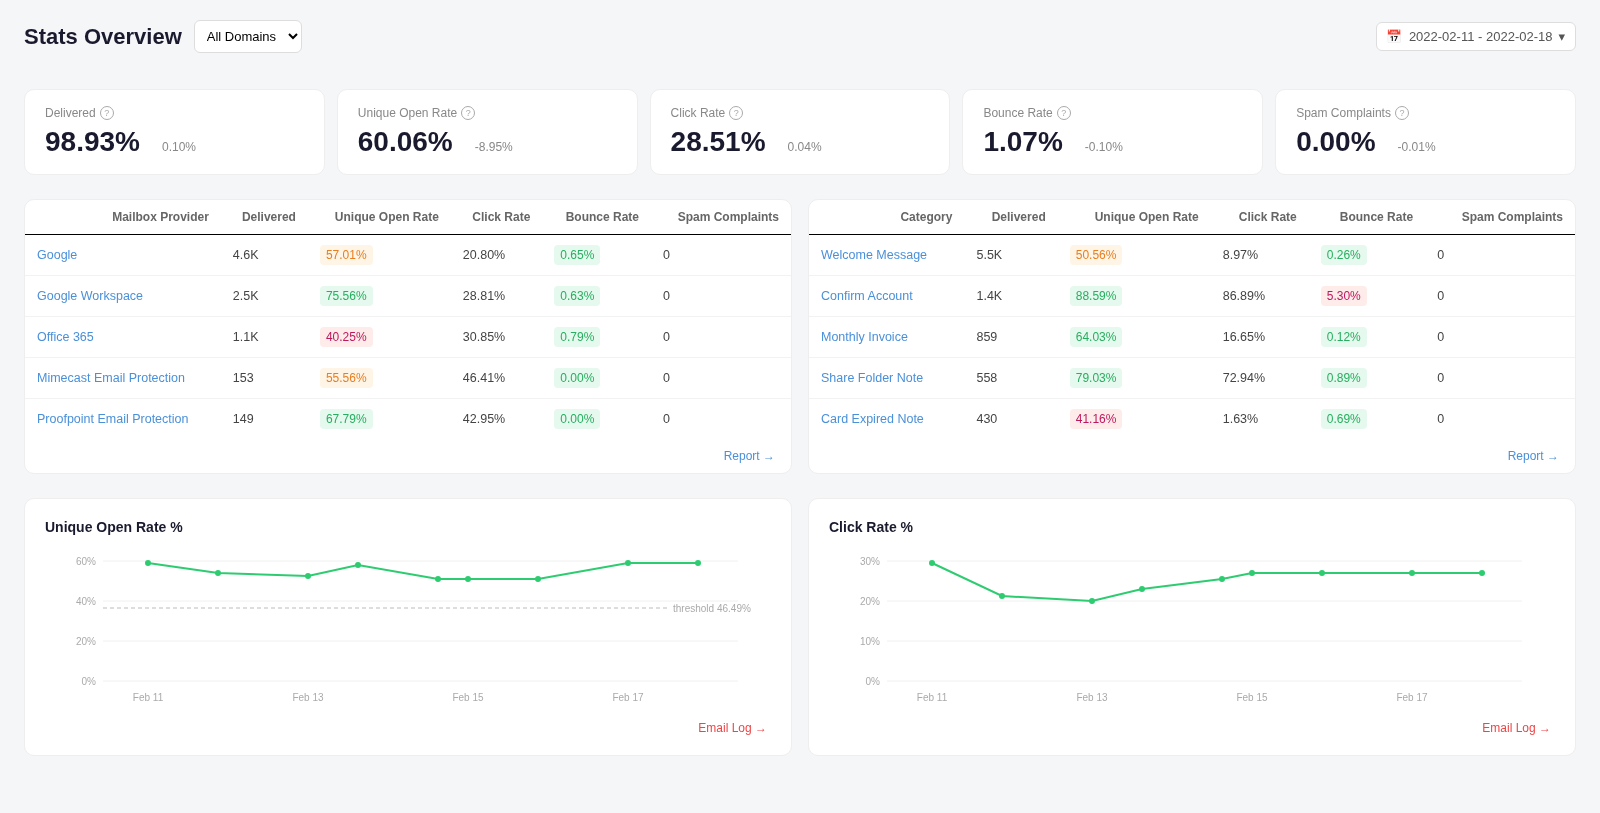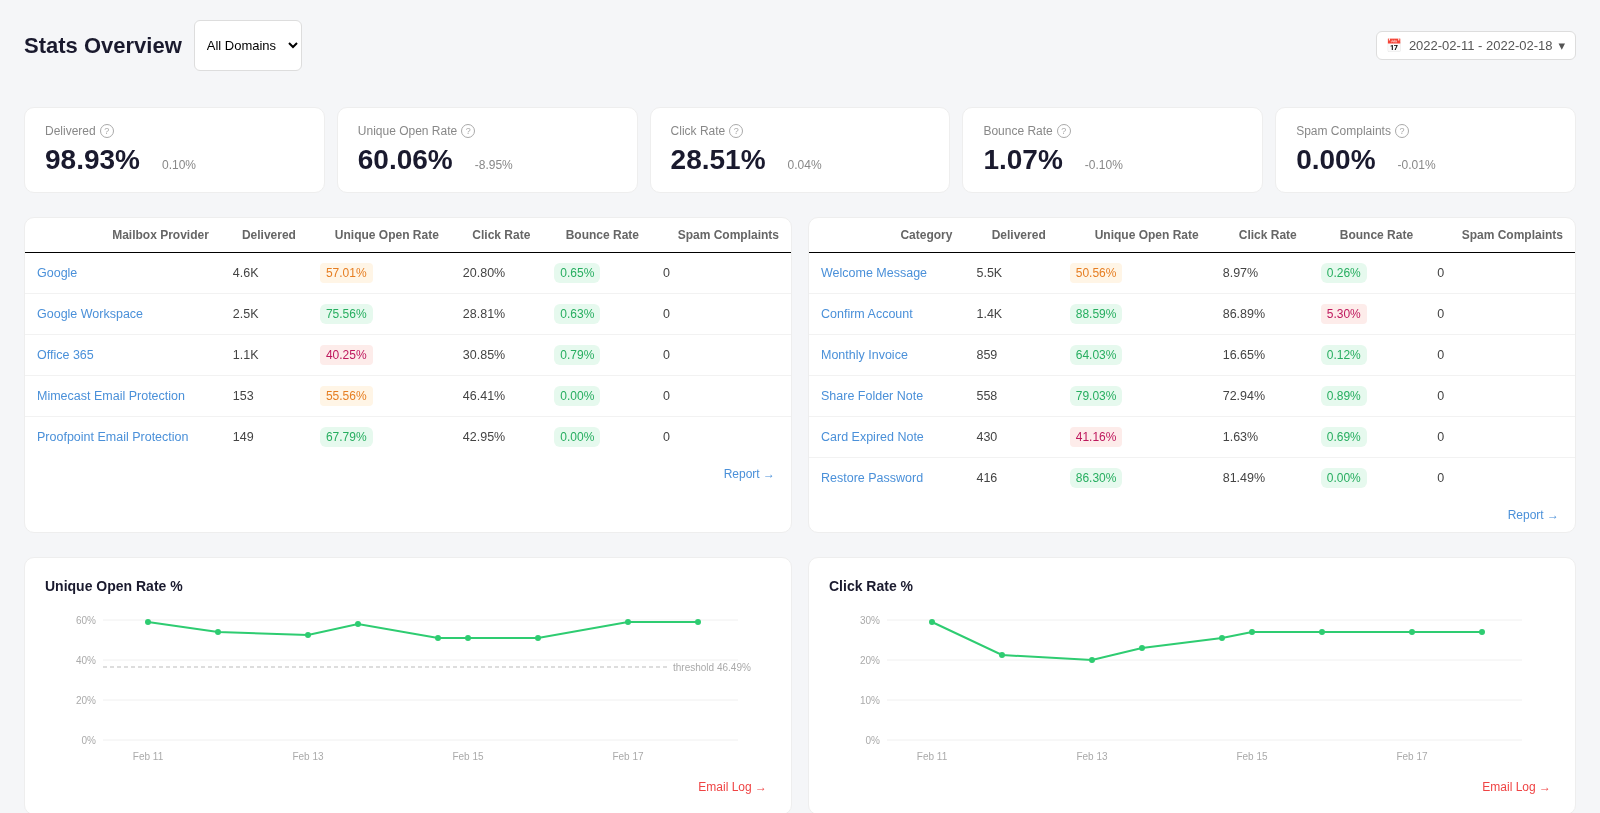--- a/index.html
+++ b/index.html
@@ -3,21 +3,21 @@
   <meta charset="utf-8">
   <style>
     * { box-sizing: border-box; margin: 0; padding: 0; }
     body { font-family: -apple-system, BlinkMacSystemFont, 'Segoe UI', sans-serif; background: #f5f6f8; color: #333; font-size: 13px; }
     .page { padding: 20px 24px; max-width: 1600px; }
     
     
     .header { display: flex; justify-content: space-between; align-items: center; margin-bottom: 36px; }
     .header-left { display: flex; align-items: center; gap: 12px; }
     .page-title { font-size: 22px; font-weight: 700; color: #1a1a2e; }
-    .domain-select { border: 1px solid #ddd; border-radius: 6px; padding: 16px 8px; font-size: 13px; background: #fff; cursor: pointer; }
+    .domain-select { border: 1px solid #ddd; border-radius: 6px; padding: 7px 8px; font-size: 13px; background: #fff; cursor: pointer; }
     .date-range { display: flex; align-items: center; gap: 6px; font-size: 13px; color: #555; border: 1px solid #ddd; border-radius: 6px; padding: 6px 10px; background: #fff; cursor: pointer; }
     .calendar-icon { color: #888; }
 
     
     .summary-cards { display: grid; grid-template-columns: repeat(5, 1fr); gap: 12px; margin-bottom: 24px; }
     .card { background: #fff; border-radius: 10px; padding: 16px 20px; border: 1px solid #eee; }
     .card-label { font-size: 12px; color: #888; display: flex; align-items: center; gap: 4px; margin-bottom: 6px; }
     .card-value-row { display: flex; align-items: baseline; gap: 22px; }
     .card-main { font-size: 28px; font-weight: 700; color: #1a1a2e; }
     .card-delta { font-size: 12px; color: #888; }
@@ -25,21 +25,21 @@
 
     
     .tables-section { display: grid; grid-template-columns: 1fr 1fr; gap: 16px; margin-bottom: 24px; }
     .table-container { background: #fff; border-radius: 10px; border: 1px solid #eee; overflow: hidden; }
     table { width: 100%; border-collapse: collapse; }
     thead th { padding: 10px 12px; font-size: 12px; font-weight: 600; color: #666; text-align: right; border-bottom: 1px solid #000000; }
     tbody td { padding: 10px 12px; font-size: 12.5px; border-bottom: 1px solid #f2f2f2; color: #444; }
     tbody tr:last-child td { border-bottom: none; }
     .link-cell { color: #4a90d9; cursor: pointer; text-decoration: none; }
     .rate-cell { padding: 3px 6px; border-radius: 4px; display: inline-block; font-size: 12px; font-weight: 500; }
-    .rate-green { background: #e6f9ee; color: #27ae60; border-radius: 6px; }
+    .rate-green { background: #e6f9ee; color: #27ae60; }
     .rate-orange { background: #fff5e6; color: #e67e22; }
     .rate-red { background: #fdecea; color: #be185d; }
     .report-link { display: flex; justify-content: flex-end; padding: 10px 16px; color: #4a90d9; font-size: 12px; cursor: pointer; }
 
     
     .charts-section { display: grid; grid-template-columns: 1fr 1fr; gap: 16px; }
     .chart-container { background: #fff; border-radius: 10px; border: 1px solid #eee; padding: 20px; }
     .chart-title { font-size: 14px; font-weight: 600; color: #1a1a2e; margin-bottom: 16px; }
     .chart-area { position: relative; height: 160px; }
     svg.chart { width: 100%; height: 100%; }
@@ -231,28 +231,20 @@
       <td>0</td>
     </tr>
             <tr>
       <td><a class="link-cell">Card Expired Note</a></td>
       <td>430</td>
       <td><span class="rate-cell rate-red">41.16%</span></td>
       <td>1.63%</td>
       <td><span class="rate-cell rate-green">0.69%</span></td>
       <td>0</td>
     </tr>
-            <tr>
-      <td><a class="link-cell">Restore Password</a></td>
-      <td>416</td>
-      <td><span class="rate-cell rate-green">86.30%</span></td>
-      <td>81.49%</td>
-      <td><span class="rate-cell rate-green">0.00%</span></td>
-      <td>0</td>
-    </tr>
           </tbody>
       </table>
       <div class="report-link">
         <span>Report →</span>
       </div>
     </div>
   </div>
 
   <div class="charts-section">
 

